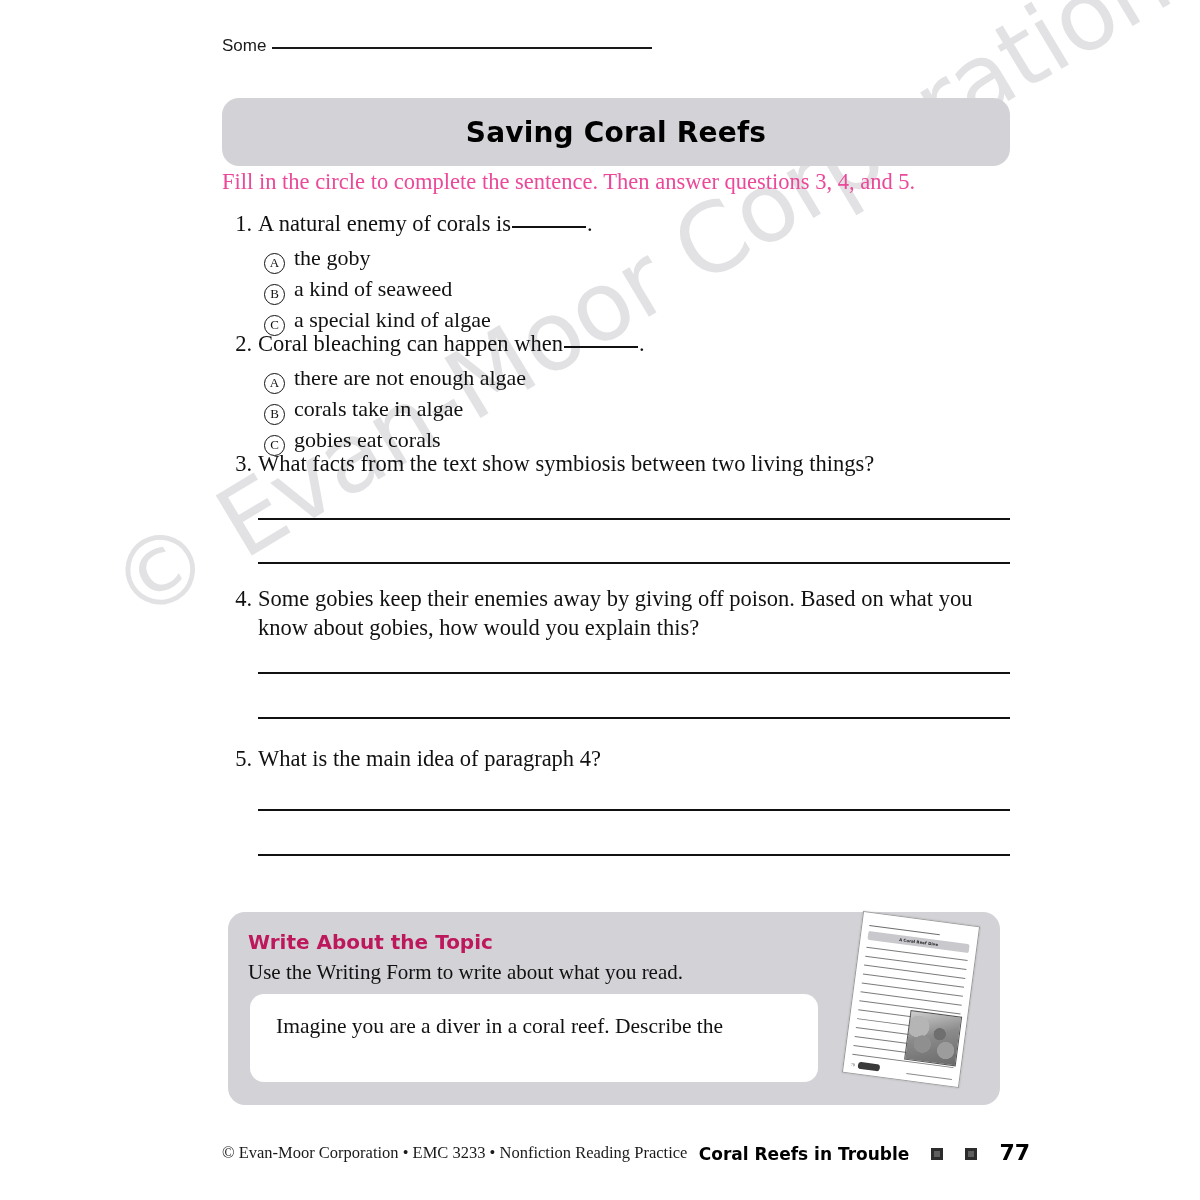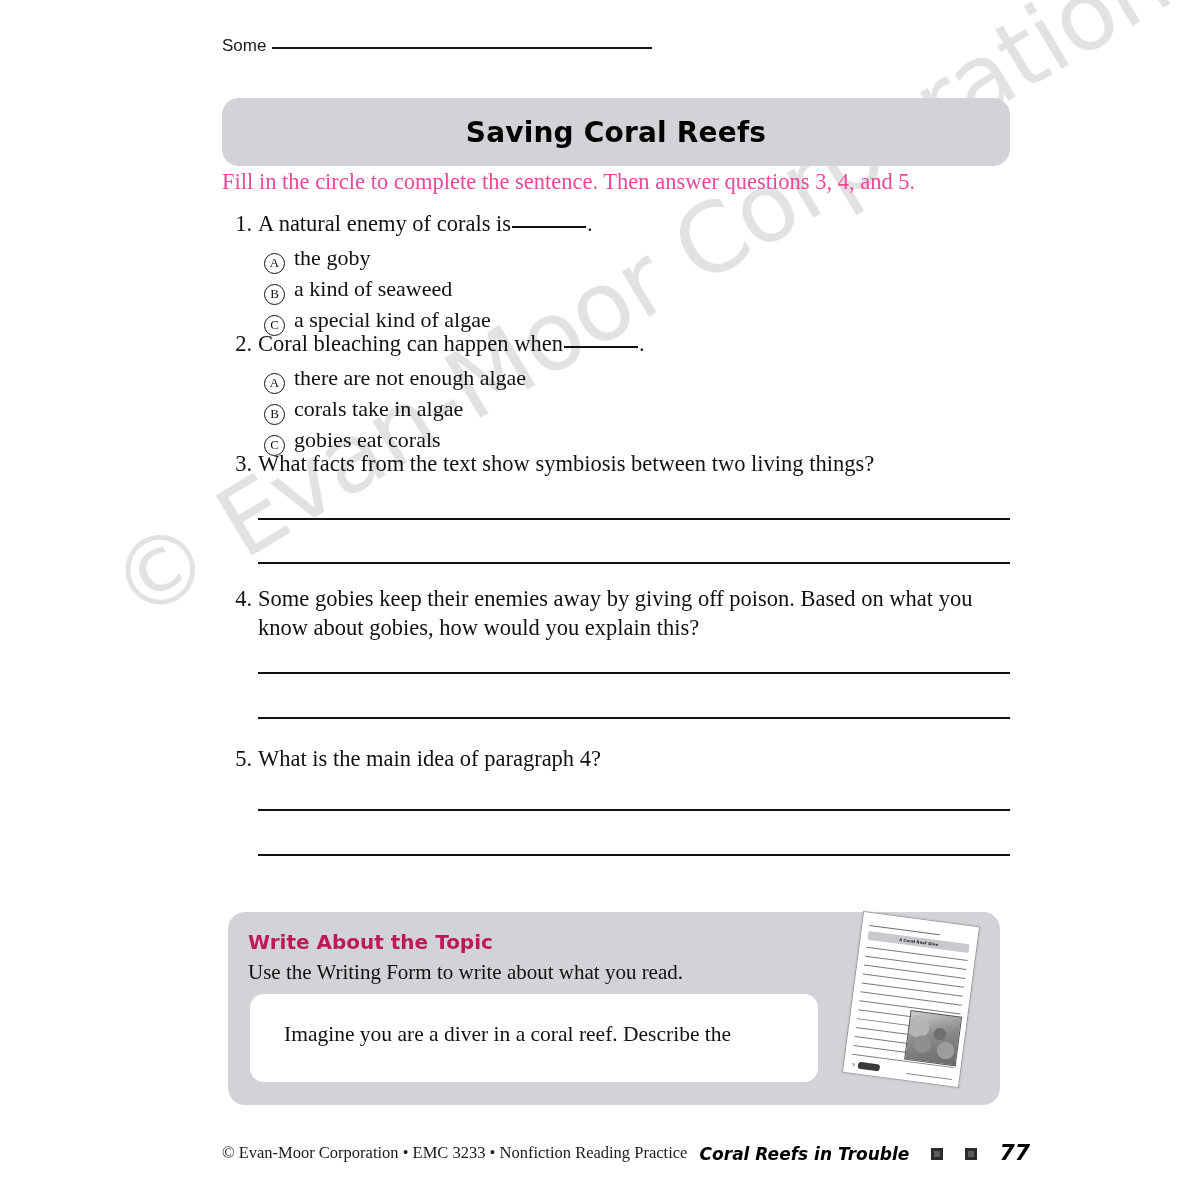--- a/index.html
+++ b/index.html
@@ -188,21 +188,21 @@
     left: 22px;
     top: 82px;
     width: 568px;
     height: 88px;
     background: #fff;
     border-radius: 14px;
     box-sizing: border-box;
     padding: 14px 20px 0 22px;
   }
   .prompt-card p {
-    margin: 12px;
+    margin: 4px;
     font-size: 21.5px;
     line-height: 1.32;
     color: #111;
   }
 
   
   .thumb-wrap {
     position: absolute;
     left: 852px;
     top: 918px;
@@ -294,21 +294,20 @@
     font-size: 16.5px;
     color: #1a1a1a;
   }
   .footer-right {
     position: absolute;
     right: 170px;
     top: 1141px;
     display: flex;
     align-items: center;
     gap: 22px;
-    font-style: italic;
   }
   .footer-unit {
     font-family: "DejaVu Sans", sans-serif;
     font-weight: bold;
     font-size: 17px;
     color: #000;
   }
   .sq {
     width: 12px;
     height: 12px;

